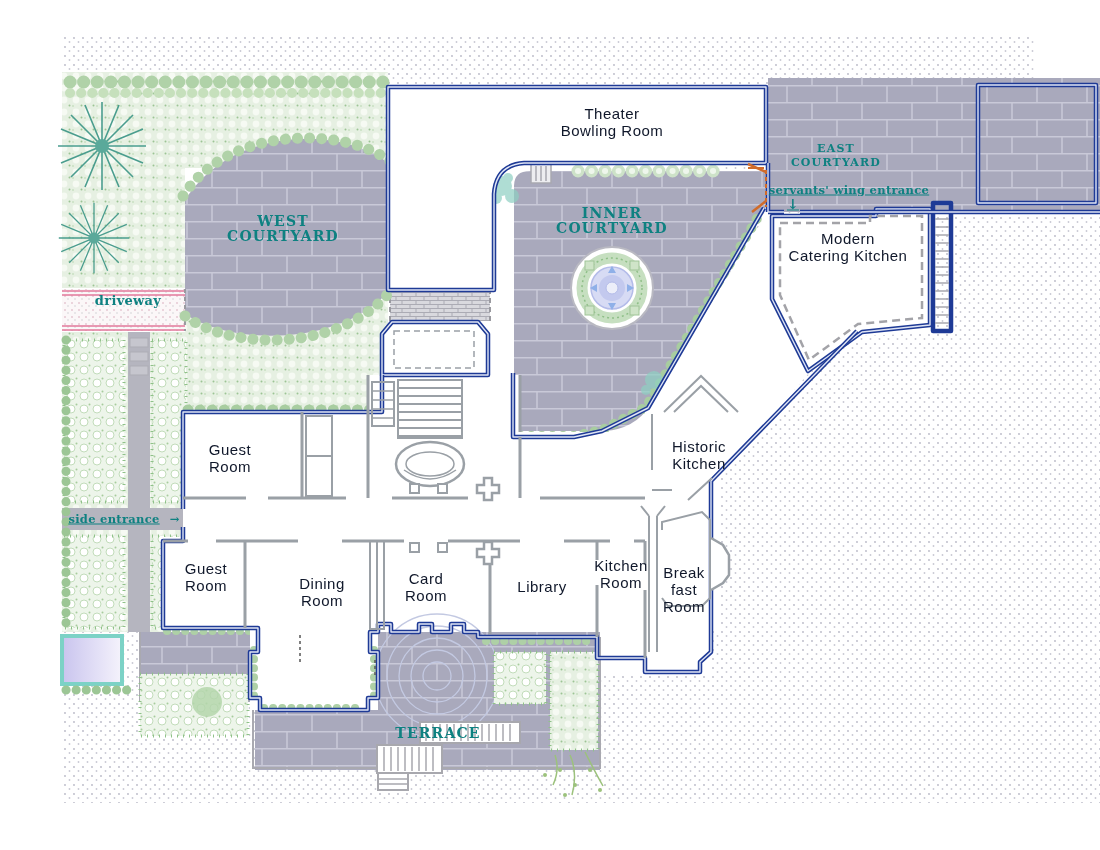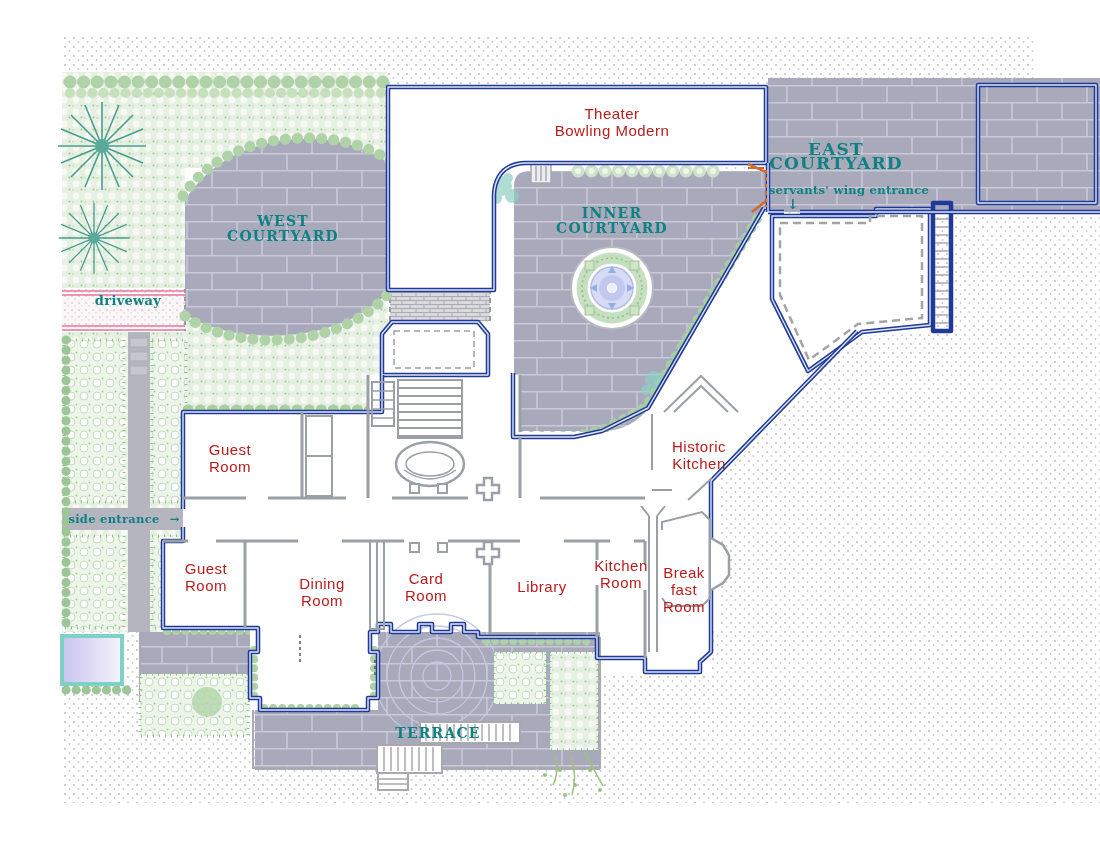--- a/index.html
+++ b/index.html
@@ -1,28 +1,28 @@
 <!DOCTYPE html>
 <html><head>
 <meta charset="utf-8">
 <style>
   html,body{margin:0;padding:0;background:#ffffff;}
   #plan{position:relative;width:1100px;height:850px;background:#ffffff;overflow:hidden;
         font-family:"Liberation Sans",sans-serif;}
   #plan svg{position:absolute;left:0;top:0;}
   .lbl{position:absolute;transform:translate(-50%,-50%);text-align:center;white-space:nowrap;}
   .lbl span{display:block;}
-  .room{font-size:15px;line-height:17px;color:#b91c1c;letter-spacing:.5px;
+  .room{font-size:15px;line-height:17px;color:#0f172a;letter-spacing:.5px;
         font-family:"Liberation Sans",sans-serif;}
   .cy{font-family:"DejaVu Serif",serif;font-weight:bold;color:#0e8181;
       font-size:14px;line-height:15px;letter-spacing:1.2px;}
-  .cy.small{font-size:17px;line-height:14px;}
+  .cy.small{font-size:11px;line-height:14px;}
   .an{font-family:"DejaVu Serif",serif;font-weight:bold;color:#0e8181;
       font-size:11.5px;line-height:13px;letter-spacing:.3px;}
-  .an .inline{display:inline;}
+  .an .inline{display:inline;text-decoration:underline;}
   .an .arr{display:inline;margin-left:10px;}
   .nv{stroke:#1e3a96;stroke-width:4.5;fill:none;stroke-linejoin:round;}
   .nh{stroke:#dfe5f5;stroke-width:1.4;fill:none;stroke-linejoin:round;}
   .bld{fill:#ffffff;}
   .gw{stroke:#9aa0a6;stroke-width:3;fill:none;stroke-linecap:butt;}
   .gw2{stroke:#9aa0a6;stroke-width:2;fill:none;}
   .hg{fill:none;stroke-linecap:round;}
 </style>
 </head>
 <body>
@@ -294,40 +294,44 @@
           <rect x="438" y="543" width="9" height="9"></rect>
     </g>
     <path transform="translate(480,478)" d="M4,0 h8 v7 h7 v8 h-7 v7 h-8 v-7 h-7 v-8 h7 Z" fill="#ffffff" stroke="#9aa0a6" stroke-width="2.5"></path>
     <path transform="translate(480,542)" d="M4,0 h8 v7 h7 v8 h-7 v7 h-8 v-7 h-7 v-8 h7 Z" fill="#ffffff" stroke="#9aa0a6" stroke-width="2.5"></path>
     <path d="M300,635V662 M375,660V675" stroke="#555" stroke-width="1.5" stroke-dasharray="3 3"></path>
   </g>
 </svg>
 
 <div class="lbl room" style="left:612px;top:122px">
   <span>Theater</span>
-  <span>Bowling Modern</span>
+  <span>Bowling Room</span>
 </div>
 <div class="lbl cy" style="left:283px;top:229px">
   <span>WEST</span>
   <span>COURTYARD</span>
 </div>
 <div class="lbl cy" style="left:612px;top:221px">
   <span>INNER</span>
   <span>COURTYARD</span>
 </div>
 <div class="lbl cy small" style="left:836px;top:156px">
   <span>EAST</span>
   <span>COURTYARD</span>
 </div>
 <div class="lbl an" style="left:849px;top:190px">
   <span class="inline">servants' wing entrance</span>
 </div>
 <div class="lbl an" style="left:793px;top:204px;font-size:14px">
   <span class="inline">↓</span>
 </div>
+<div class="lbl room" style="left:848px;top:247px">
+  <span>Modern</span>
+  <span>Catering Kitchen</span>
+</div>
 <div class="lbl an" style="left:128px;top:300px;font-size:13px">
   <span>driveway</span>
 </div>
 <div class="lbl room" style="left:230px;top:458px">
   <span>Guest</span>
   <span>Room</span>
 </div>
 <div class="lbl an" style="left:124px;top:519px">
   <span class="inline">side entrance</span><span class="arr">→</span>
 </div>

